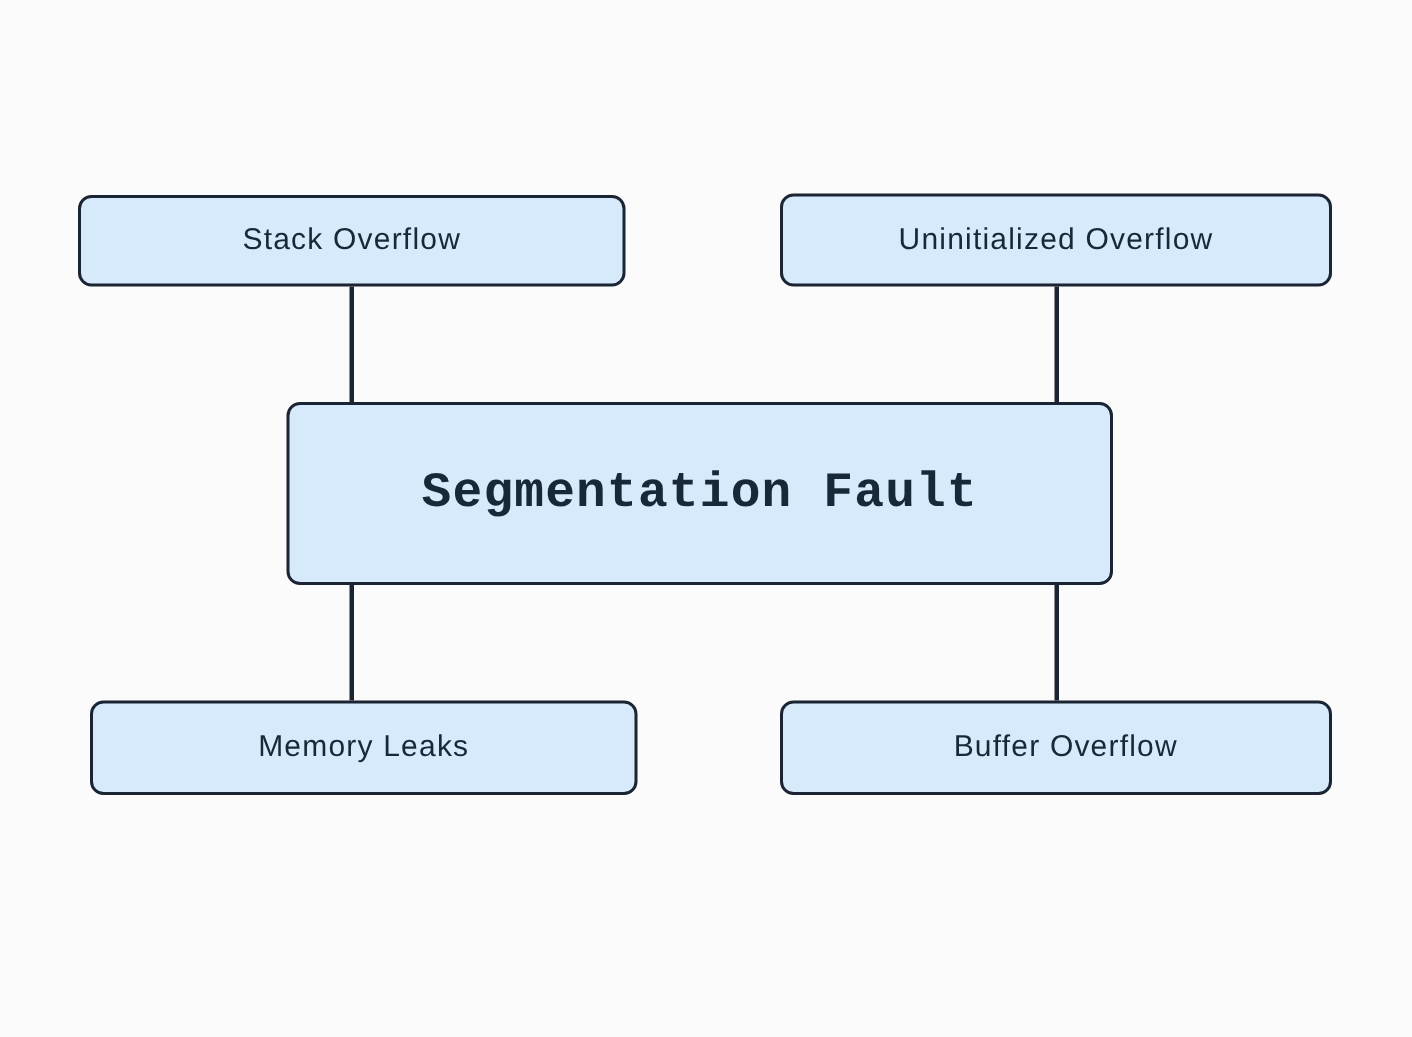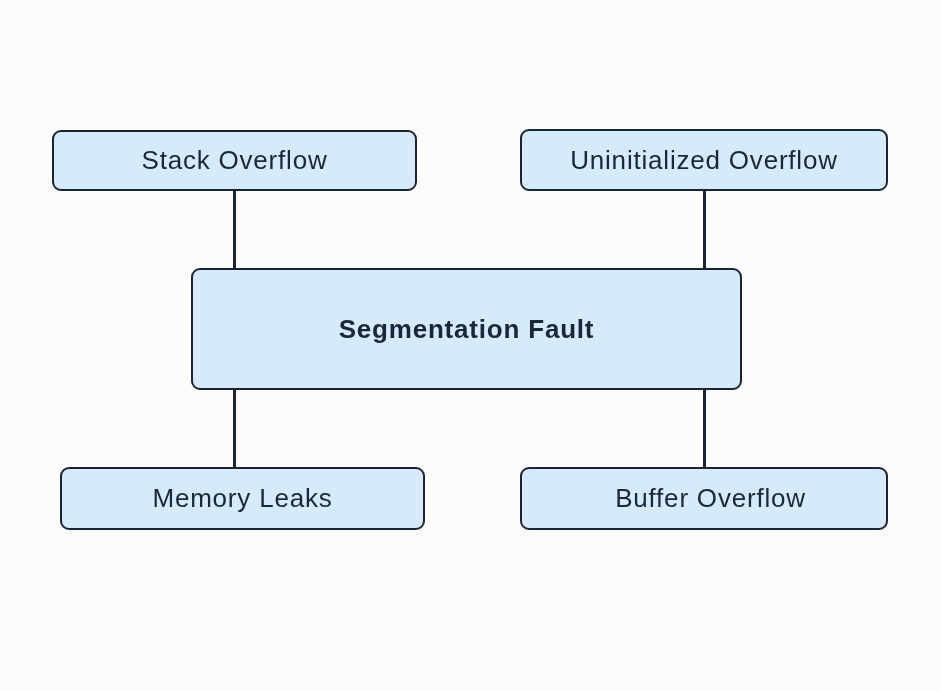--- a/index.html
+++ b/index.html
@@ -26,36 +26,37 @@
     background:var(--node-fill);
     border:2.5px solid var(--node-border);
     border-radius:9px;
     display:flex;
     flex-direction:column;
     align-items:center;
     justify-content:center;
     color:var(--text);
   }
   .node-label{
-    font-size:26px;
+    font-size:20px;
     letter-spacing:0.8px;
     color:var(--text);
     white-space:nowrap;
     text-align:right;
   }
   .center-node{
     left:191px;top:268px;width:551px;height:122px;
   }
   .title-line{
-    font-size:26px;
+    font-size:33px;
     font-weight:bold;
     letter-spacing:0.8px;
     line-height:44px;
     color:var(--text);
     white-space:nowrap;
+    font-family:Liberation Mono, monospace;
   }
   .node-top-left{left:52px;top:130px;width:365px;height:61px;}
   .node-top-right{left:520px;top:129px;width:368px;height:62px;}
   .node-bottom-left{left:60px;top:467px;width:365px;height:63px;}
   .node-bottom-right{left:520px;top:467px;width:368px;height:63px;padding-left:13px;}
   .connector{
     position:absolute;
     width:2.5px;
     background:var(--connector);
   }

